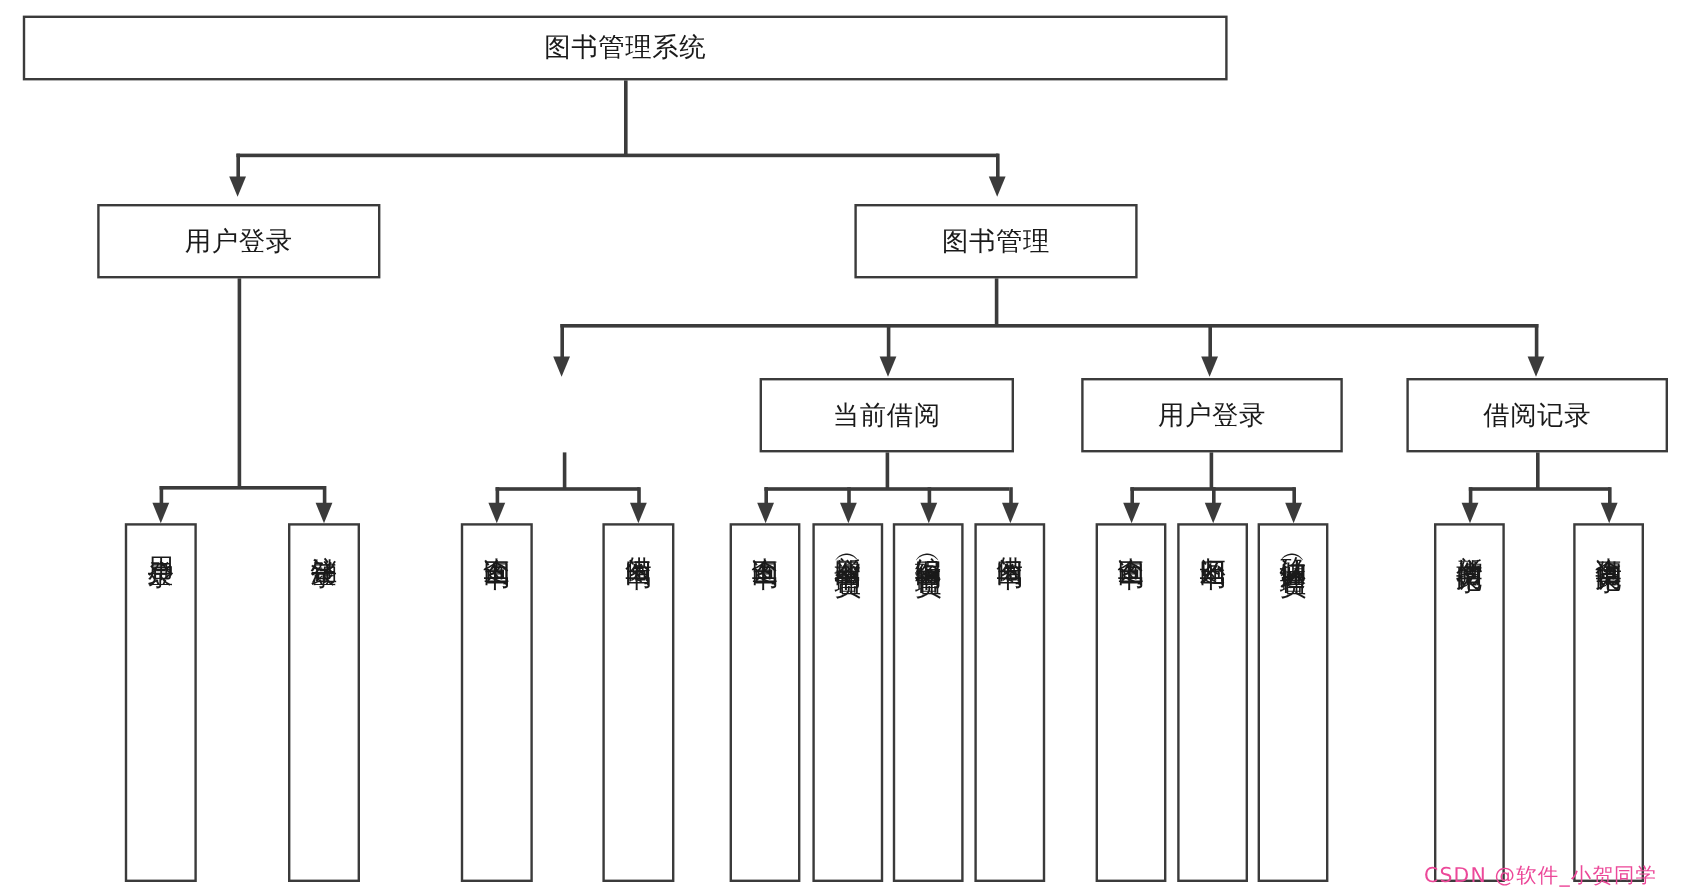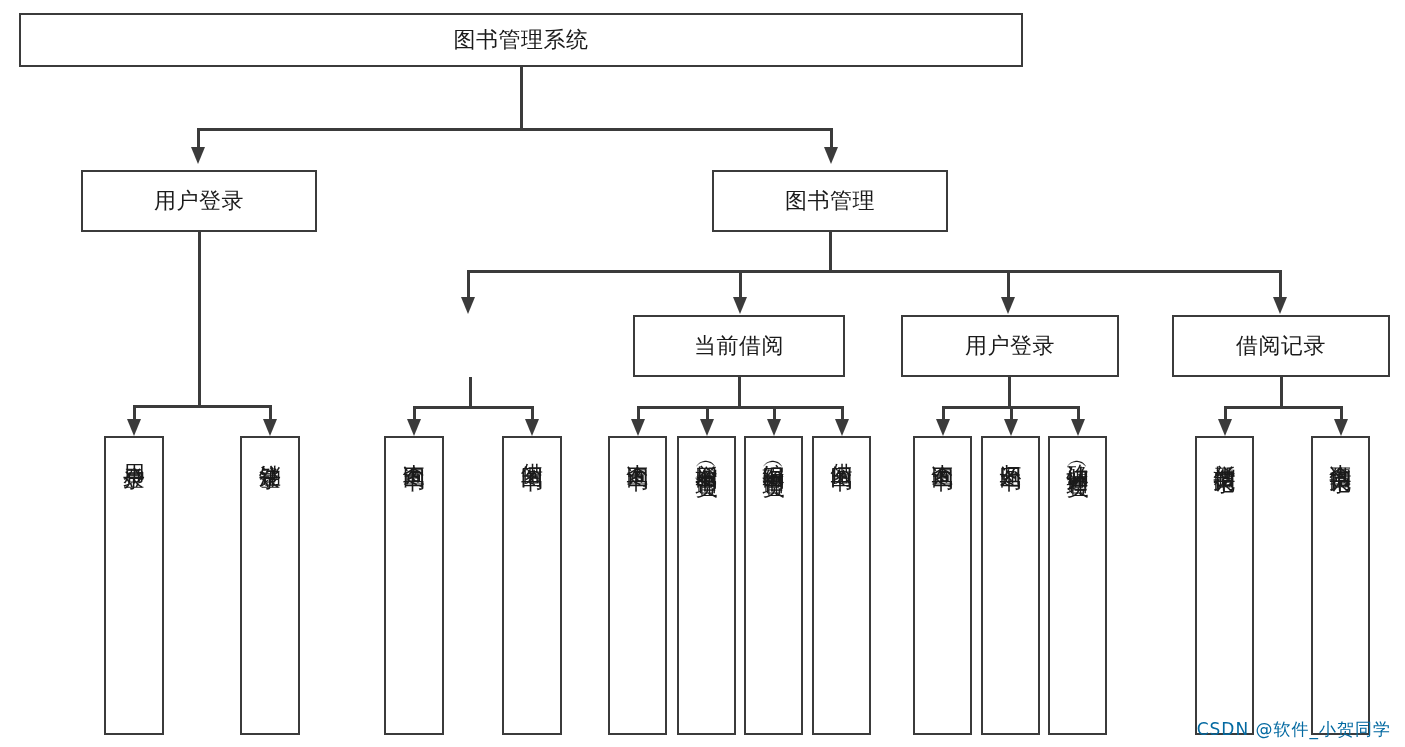--- a/index.html
+++ b/index.html
@@ -53,23 +53,23 @@
   .arw{
     position:absolute;
     width:0;height:0;
     border-left:7px solid transparent;
     border-right:7px solid transparent;
     border-top:17px solid #3b3b3b;
   }
 
   #watermark{
     position:absolute;
-    right:14px;bottom:6px;
+    right:24px;bottom:6px;
     font-size:17px;
-    color:#0369a1;
+    color:#ec4899;
     letter-spacing:1px;
     white-space:nowrap;
     font-family:"DejaVu Sans","Liberation Sans",sans-serif;
     text-align:center;
   }
 </style>
 </head>
 <body>
 
 <div id="diagram">

